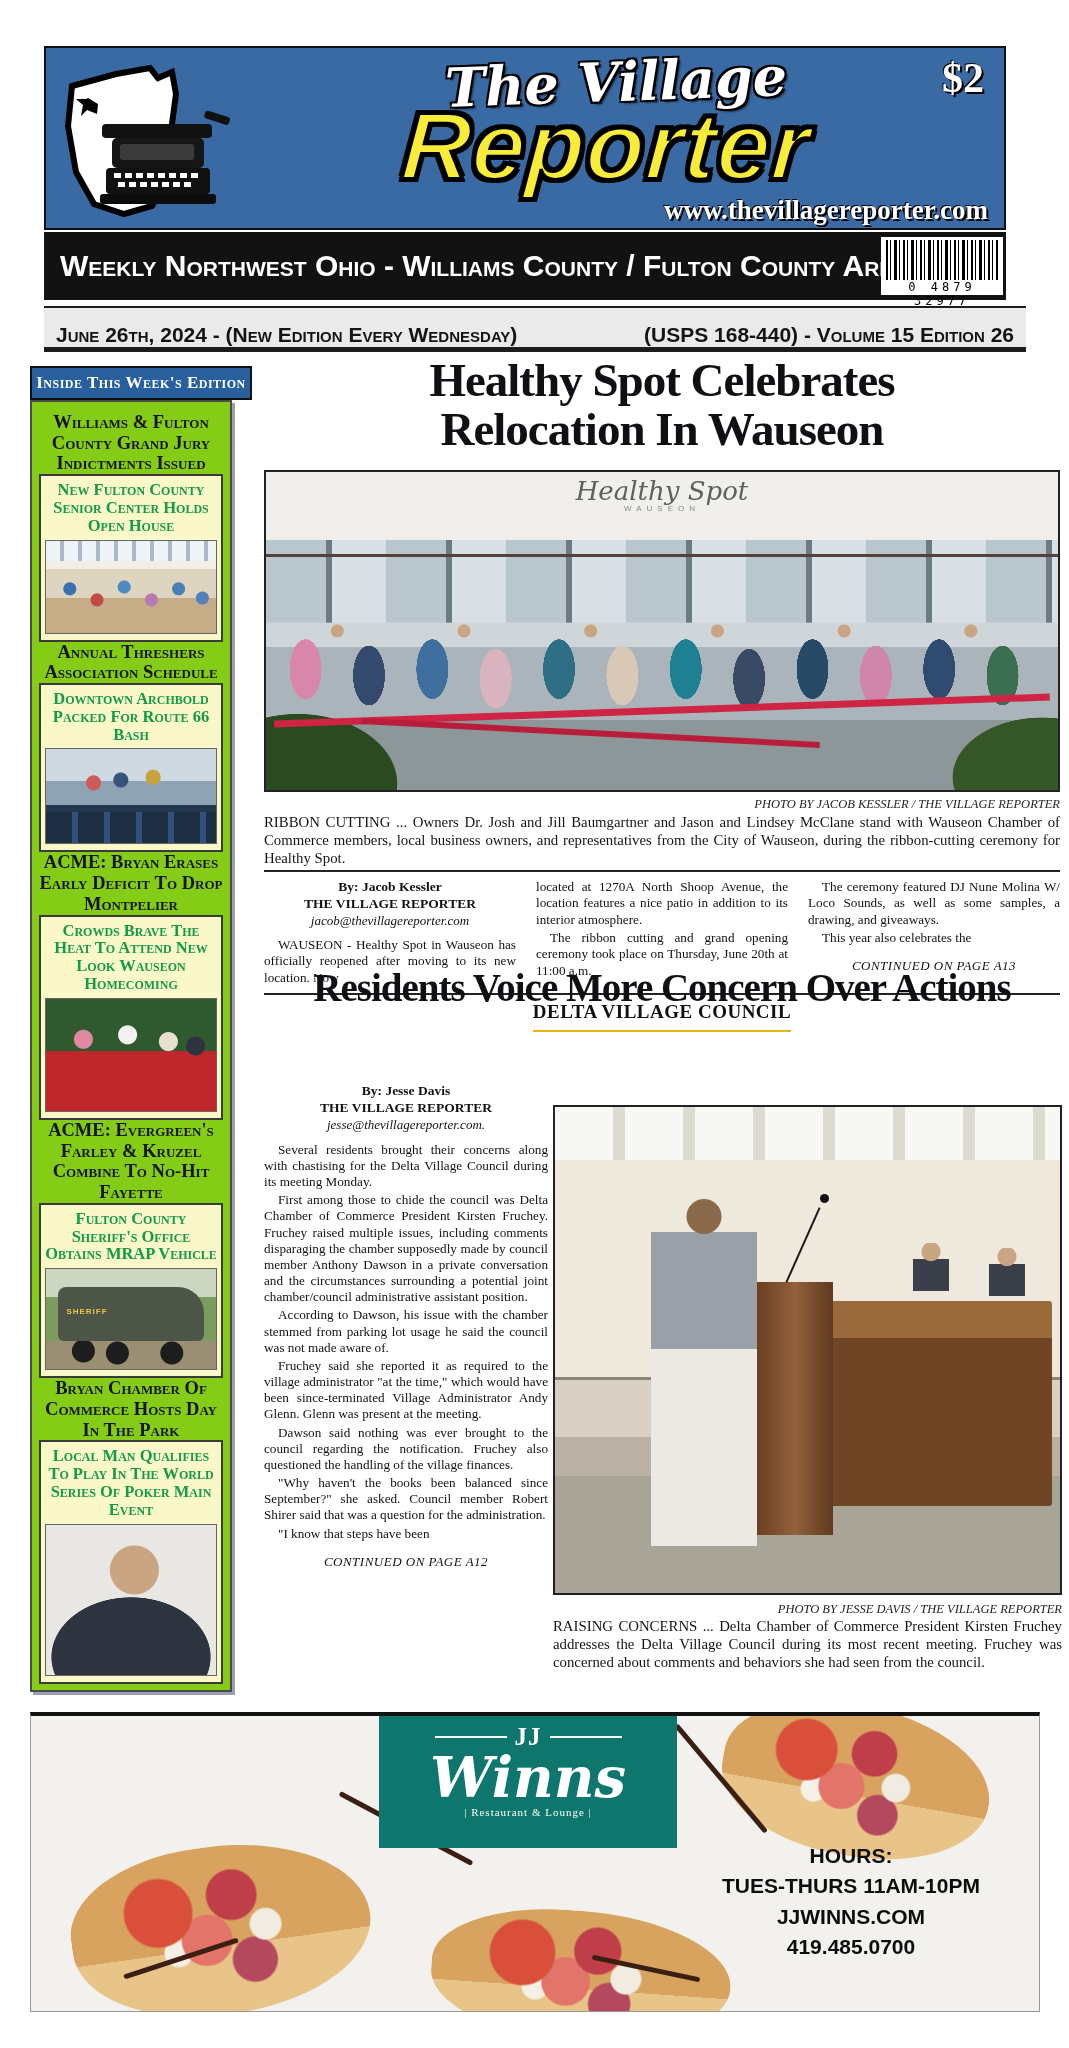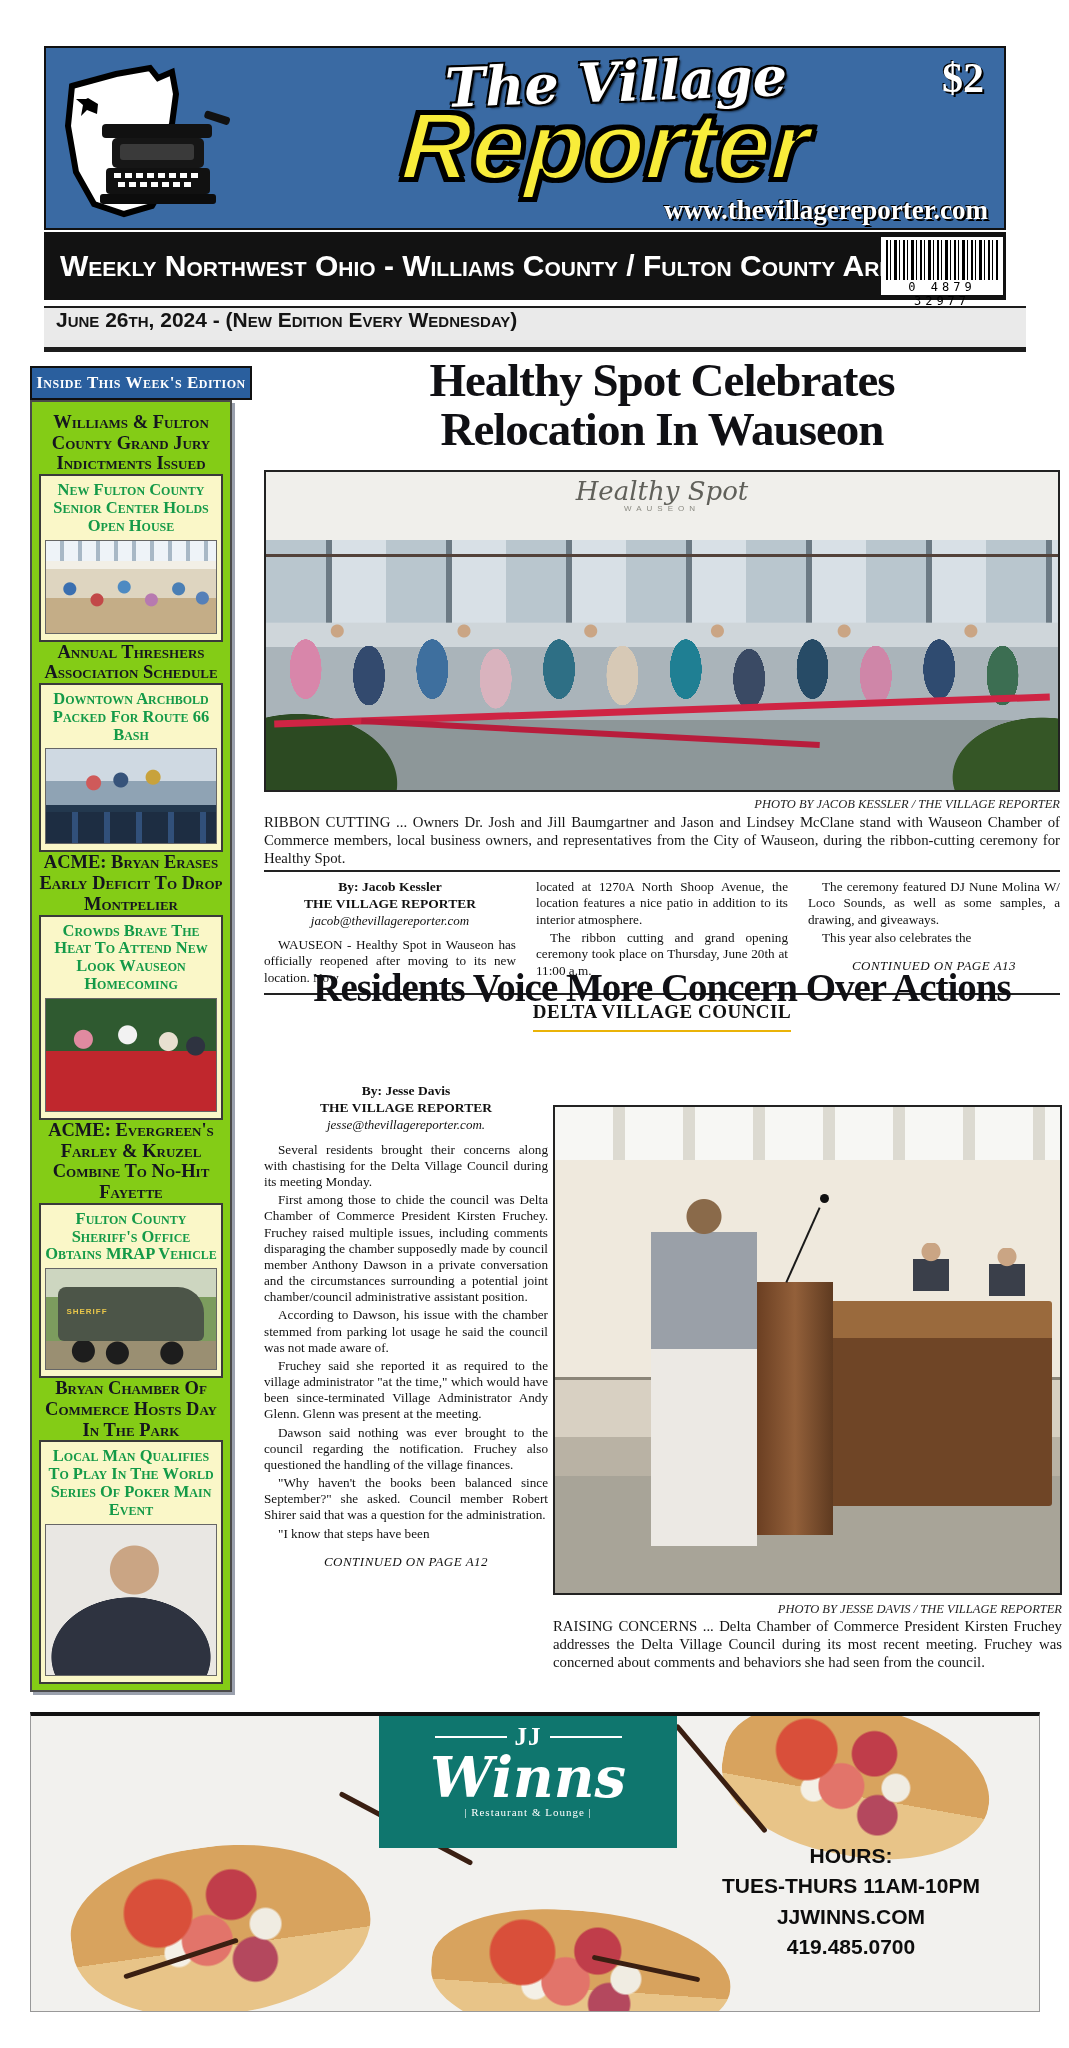--- a/index.html
+++ b/index.html
@@ -28,21 +28,21 @@
      padding-left:16px;box-sizing:border-box;}
   .tagline{font-family:"Liberation Sans",sans-serif;font-weight:bold;font-variant:small-caps;
      font-size:30px;color:#fff;letter-spacing:0px;}
   .barcode{position:absolute;right:3px;top:5px;width:122px;height:58px;background:#fff;box-sizing:border-box;
      padding:3px 5px 1px;}
   .barcode-bars{height:40px;background:repeating-linear-gradient(90deg,#000 0 2px,#fff 2px 4px,#000 4px 5px,#fff 5px 8px,#000 8px 11px,#fff 11px 13px,#000 13px 14px,#fff 14px 17px);}
   .barcode-digits{font-family:"DejaVu Sans Mono",monospace;font-size:12px;letter-spacing:4px;text-align:center;color:#000;}
 
   
   .dateline{left:44px;top:306px;width:982px;height:46px;background:#eaeaea;border-top:2px solid #1c1c1c;
-     border-bottom:5px solid #1c1c1c;box-sizing:border-box;display:flex;align-items:flex-start;
+     border-bottom:5px solid #1c1c1c;box-sizing:border-box;display:flex;align-items:flex-end;
      justify-content:space-between;padding:0 12px;font-family:"Liberation Sans",sans-serif;
      font-weight:bold;font-variant:small-caps;font-size:21px;color:#141414;}
 
   
   .sb-header{left:30px;top:366px;width:222px;height:34px;background:#2a5f9e;border:2px solid #101010;
      box-sizing:border-box;display:flex;align-items:center;justify-content:center;color:#fff;
      font-variant:small-caps;font-weight:bold;font-size:17px;letter-spacing:.5px;}
   .sb-body{left:30px;top:400px;width:202px;height:1292px;background:#84cc16;border:2px solid #4a4a4a;
      box-sizing:border-box;padding:10px 7px;display:flex;flex-direction:column;
      justify-content:space-between;box-shadow:3px 3px 0 #9aa0ad;}
@@ -245,20 +245,21 @@
   <div class="abs tagline-bar">
     <span class="tagline">Weekly Northwest Ohio - Williams County / Fulton County Area News</span>
     <div class="barcode">
       <div class="barcode-bars"></div>
       <div class="barcode-digits">0 4879 32977</div>
     </div>
   </div>
 
   <div class="abs dateline">
     <span>June 26th, 2024 - (New Edition Every Wednesday)</span>
+    <span>(USPS 168-440) - Volume 15 Edition 26</span>
   </div>
 
   <div class="abs sb-header">Inside This Week's Edition</div>
   <div class="abs sb-body">
     <div class="sb-plain">Williams &amp; Fulton County Grand Jury Indictments Issued</div>
     <div class="sb-box">
       <div class="sb-box-title">New Fulton County Senior Center Holds Open House</div>
       <div class="sb-photo ph-senior"></div>
     </div>
     <div class="sb-plain">Annual Threshers Association Schedule</div>

